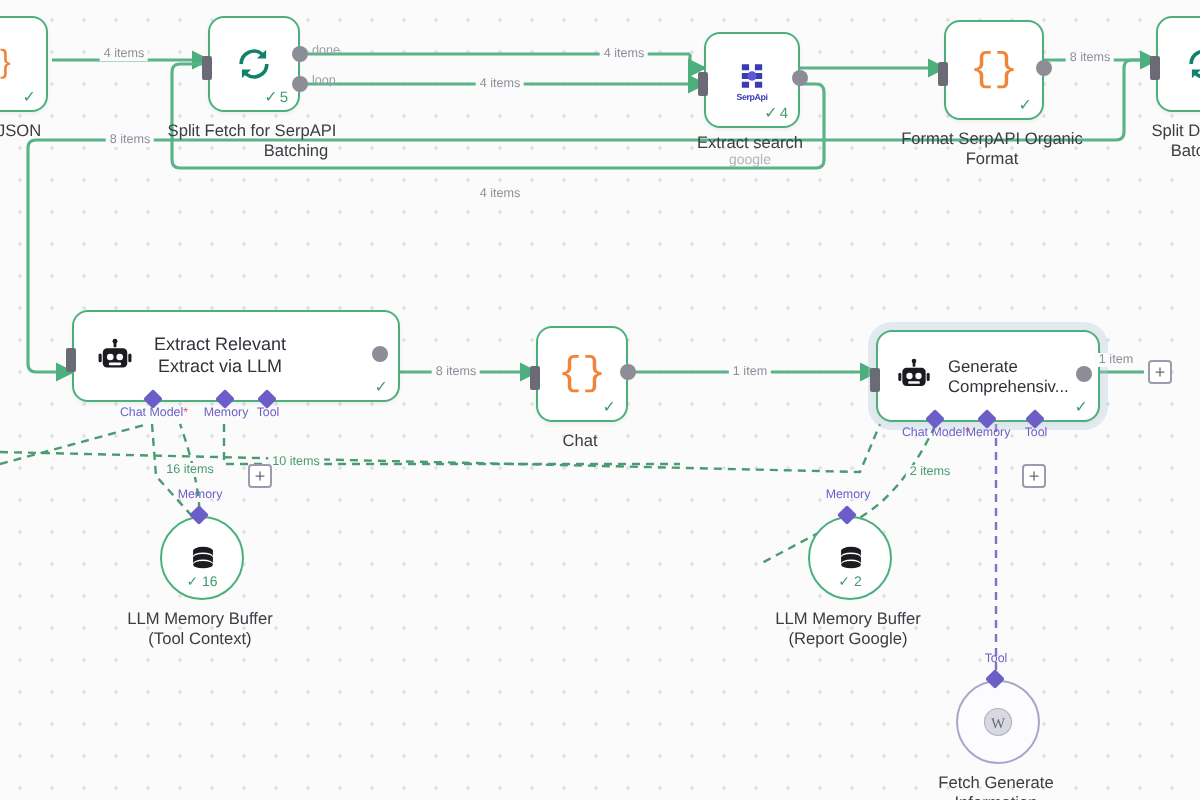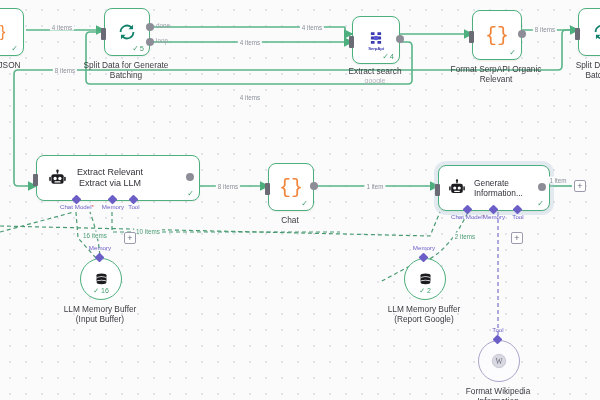--- a/index.html
+++ b/index.html
@@ -142,22 +142,22 @@
       <path d="M4 12a8 8 0 0 1 13-6.2l1.6-1.6V9h-5l1.9-1.9A6 6 0 0 0 6 12z" fill="#12816b"></path>
       <path d="M20 12a8 8 0 0 1-13 6.2L5.4 19.8V15h5l-1.9 1.9A6 6 0 0 0 18 12z" fill="#12816b"></path>
     </svg>
     <span class="check">✓<span class="cnt">5</span></span>
   </div>
   <div class="inport" style="left:-3px;top:20px;"></div>
   <div class="port" style="left:42px;top:15px;"></div>
   <div class="port" style="left:42px;top:30px;"></div>
   <div class="plabel" style="left:52px;top:14px;">done</div>
   <div class="plabel" style="left:52px;top:29px;">loop</div>
-  <div class="nlabel" style="top:52px;left:22px;">Split Data for Generate</div>
-  <div class="nlabel" style="top:62px;left:22px;">Batching</div>
+  <div class="nlabel" style="top:52px;left:22px;">Split Fetch for SerpAPI</div>
+  <div class="nlabel" style="top:62px;left:22px;padding-left:44px;">Batching</div>
 </div>
 
 <div class="node" style="left:352px;top:16px;">
   <div class="nbox" style="width:46px;height:46px;flex-direction:column;gap:0;">
     <svg class="icon" width="18" height="16" viewBox="0 0 24 22">
       <path d="M5 3h5v4H5zM14 3h5v4h-5zM5 9h14v4H5zM5 15h5v4H5zM14 15h5v4h-5z" fill="#3b3bb0"></path>
       <circle cx="12" cy="11" r="3.2" fill="#5a5ad8"></circle>
     </svg>
     <div class="serp-badge">SerpApi</div>
     <span class="check">✓<span class="cnt">4</span></span>
@@ -169,21 +169,21 @@
 </div>
 
 <div class="node" style="left:472px;top:10px;">
   <div class="nbox" style="width:48px;height:48px;">
     <span style="font-size:20px;color:#f0853a;font-family:'Liberation Mono',monospace;">{}</span>
     <span class="check">✓</span>
   </div>
   <div class="inport" style="left:-3px;top:21px;"></div>
   <div class="port" style="left:46px;top:20px;"></div>
   <div class="nlabel" style="top:54px;left:24px;">Format SerpAPI Organic</div>
-  <div class="nlabel" style="top:64px;left:24px;">Relevant</div>
+  <div class="nlabel" style="top:64px;left:24px;">Format</div>
 </div>
 
 <div class="node" style="left:578px;top:8px;">
   <div class="nbox" style="width:46px;height:46px;">
     <svg class="icon" width="22" height="22" viewBox="0 0 24 24">
       <path d="M4 12a8 8 0 0 1 13-6.2l1.6-1.6V9h-5l1.9-1.9A6 6 0 0 0 6 12z" fill="#12816b"></path>
       <path d="M20 12a8 8 0 0 1-13 6.2L5.4 19.8V15h5l-1.9 1.9A6 6 0 0 0 18 12z" fill="#12816b"></path>
     </svg>
   </div>
   <div class="inport" style="left:-3px;top:20px;"></div>
@@ -236,21 +236,21 @@
       <circle cx="9.3" cy="12" r="1.9" fill="#fff"></circle>
         <circle cx="14.7" cy="12" r="1.9" fill="#fff"></circle>
       <rect x="8.5" y="15.2" width="7" height="1.5" rx="0.7" fill="#fff"></rect>
       <rect x="11.2" y="3.4" width="1.6" height="3" fill="#1b1b20"></rect>
       <circle cx="12" cy="3" r="1.4" fill="#1b1b20"></circle>
       <rect x="2.6" y="10" width="1.8" height="5" rx="0.9" fill="#1b1b20"></rect>
       <rect x="19.6" y="10" width="1.8" height="5" rx="0.9" fill="#1b1b20"></rect>
     </svg>
     <div style="display:flex;flex-direction:column;">
       <span style="font-size:8.4px;color:#32323a;line-height:10px;">Generate</span>
-      <span style="font-size:8.4px;color:#32323a;line-height:10px;">Information...</span>
+      <span style="font-size:8.4px;color:#32323a;line-height:10px;">Comprehensiv...</span>
     </div>
     <span class="check">✓</span>
   </div>
   <div class="inport" style="left:-3px;top:19px;"></div>
   <div class="port" style="left:100px;top:18px;"></div>
   <div class="subport" style="left:26px;top:41px;"></div>
   <div class="subport" style="left:52px;top:41px;"></div>
   <div class="subport" style="left:76px;top:41px;"></div>
   <div class="subport-label" style="left:30px;top:48px;"><span>Chat Model</span><span class="req">*</span></div>
   <div class="subport-label" style="left:56px;top:48px;">Memory</div>
@@ -266,21 +266,21 @@
       <ellipse cx="12" cy="11" rx="7" ry="2.6" fill="#1b1b20"></ellipse>
       <rect x="5" y="11" width="14" height="4" fill="#1b1b20"></rect>
       <ellipse cx="12" cy="15" rx="7" ry="2.6" fill="#fff"></ellipse>
       <ellipse cx="12" cy="16" rx="7" ry="2.6" fill="#1b1b20"></ellipse>
     </svg>
     <span class="ck">✓ <span>16</span></span>
   </div>
   <div class="subport" style="left:16px;top:-4px;"></div>
   <div class="subport-label" style="left:20px;top:-14px;">Memory</div>
   <div class="nlabel" style="top:46px;left:20px;">LLM Memory Buffer</div>
-  <div class="nlabel" style="top:56px;left:20px;">(Input Buffer)</div>
+  <div class="nlabel" style="top:56px;left:20px;">(Tool Context)</div>
 </div>
 
 <div class="node" style="left:404px;top:258px;">
   <div class="circlenode" style="left:0;top:0;">
     <svg class="icon" width="17" height="17" viewBox="0 0 24 24">
       <ellipse cx="12" cy="6" rx="7" ry="2.6" fill="#1b1b20"></ellipse>
       <rect x="5" y="6" width="14" height="4" fill="#1b1b20"></rect>
       <ellipse cx="12" cy="10" rx="7" ry="2.6" fill="#fff"></ellipse>
       <ellipse cx="12" cy="11" rx="7" ry="2.6" fill="#1b1b20"></ellipse>
       <rect x="5" y="11" width="14" height="4" fill="#1b1b20"></rect>
@@ -298,21 +298,21 @@
 <div class="node" style="left:478px;top:340px;">
   <div class="circlenode idle" style="left:0;top:0;">
     <svg class="icon" width="18" height="18" viewBox="0 0 24 24">
       <circle cx="12" cy="12" r="9" fill="#d8d8e2"></circle>
       <circle cx="12" cy="12" r="9" fill="none" stroke="#b5b5c4" stroke-width="0.8"></circle>
       <text x="12" y="16" font-size="10" text-anchor="middle" fill="#6b6b7a" font-family="'Liberation Serif',serif">W</text>
     </svg>
   </div>
   <div class="subport" style="left:16px;top:-4px;"></div>
   <div class="subport-label" style="left:20px;top:-14px;">Tool</div>
-  <div class="nlabel" style="top:46px;left:20px;">Format Wikipedia</div>
+  <div class="nlabel" style="top:46px;left:20px;">Fetch Generate</div>
   <div class="nlabel" style="top:56px;left:20px;">Information</div>
 </div>
 
 <div class="wirelabel" style="left:62px;top:27px;">4 items</div>
 <div class="wirelabel" style="left:312px;top:27px;">4 items</div>
 <div class="wirelabel" style="left:250px;top:42px;">4 items</div>
 <div class="wirelabel" style="left:545px;top:29px;">8 items</div>
 <div class="wirelabel" style="left:65px;top:70px;">8 items</div>
 <div class="wirelabel" style="left:250px;top:97px;">4 items</div>
 <div class="wirelabel" style="left:228px;top:186px;">8 items</div>

